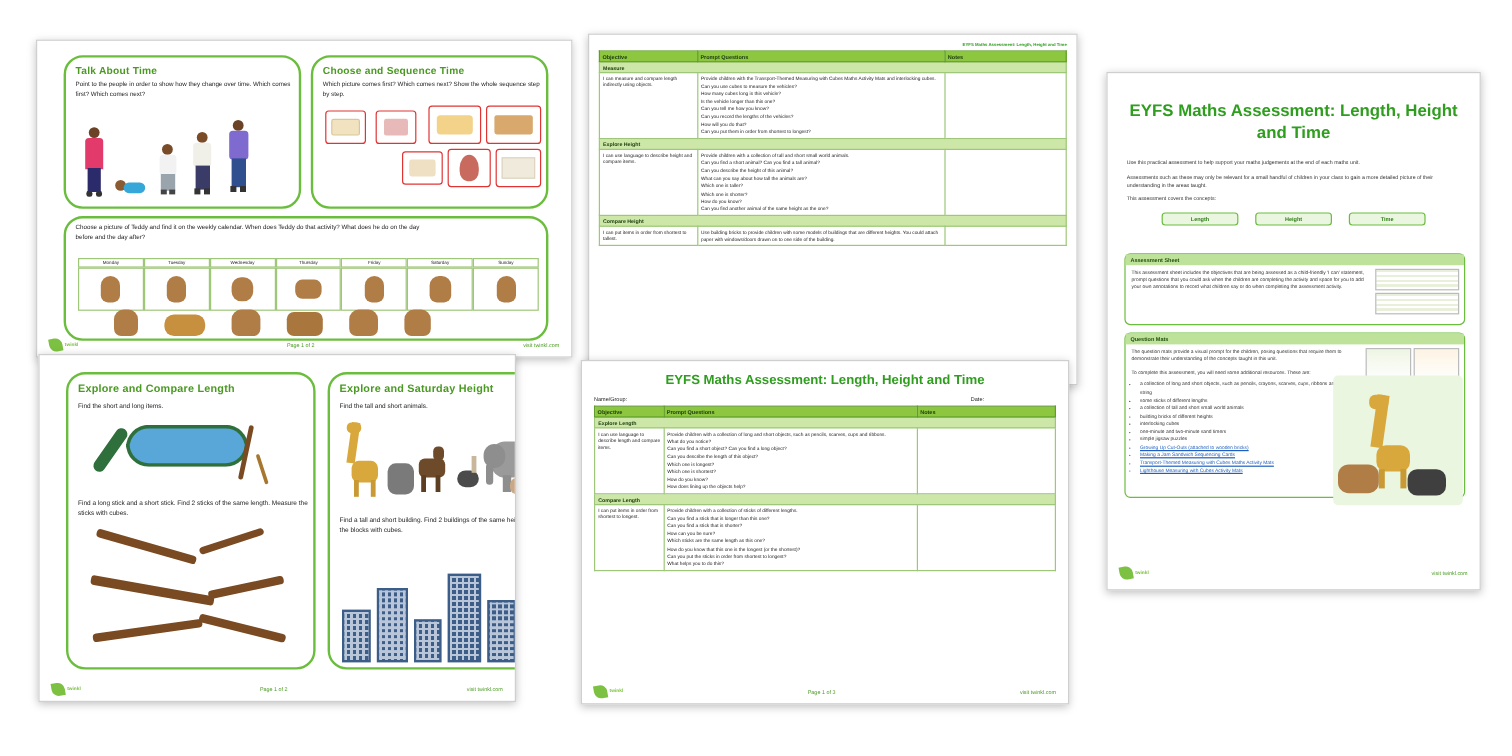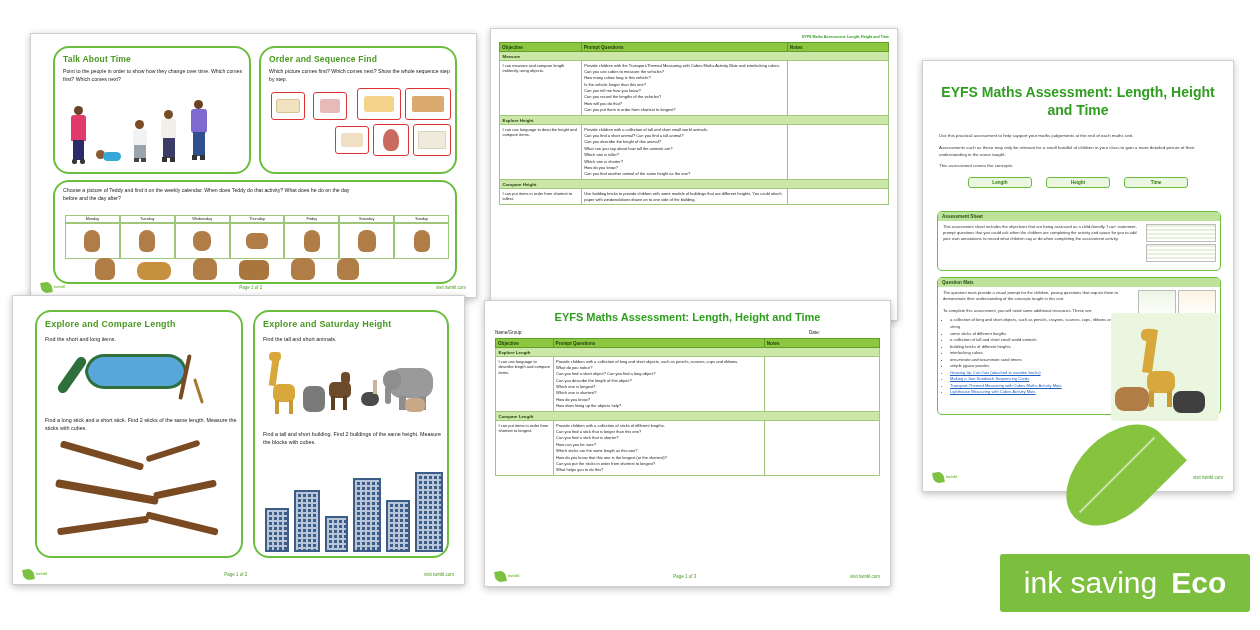--- a/index.html
+++ b/index.html
@@ -183,21 +183,21 @@
             <div style="position:absolute;left:7px;top:0;width:9px;height:9px;border-radius:50%;background:#6b4226;"></div>
             <div style="position:absolute;left:4px;top:9px;width:16px;height:24px;background:#7f6ad0;border-radius:3px;"></div>
             <div style="position:absolute;left:6px;top:32px;width:12px;height:24px;background:#2f4f8f;"></div>
             <div style="position:absolute;left:5px;top:55px;width:5px;height:5px;background:#333;"></div>
             <div style="position:absolute;left:13px;top:55px;width:5px;height:5px;background:#333;"></div>
           </div>
         </div>
       </div>
 
       <div class="panel" style="left:228px;top:12px;width:198px;height:128px;">
-        <div class="panel-title" style="position:absolute;left:8px;top:6px;font-size:8.5px;">Order and Sequence Find</div>
+        <div class="panel-title" style="position:absolute;left:8px;top:6px;font-size:8.5px;">Choose and Sequence Time</div>
         <div class="panel-text" style="position:absolute;left:8px;top:20px;width:182px;font-size:5.2px;line-height:1.5;">Which picture comes first? Which comes next? Show the whole sequence step by step.</div>
 
         <div class="seqcard" style="position:absolute;left:10px;top:44px;width:32px;height:26px;">
           <div style="width:22px;height:12px;background:#f1e3c0;border:1px solid #d9c79a;border-radius:2px;"></div>
         </div>
         <div class="seqcard" style="position:absolute;left:52px;top:44px;width:32px;height:26px;">
           <div style="width:20px;height:14px;background:#e8b9b9;border-radius:2px;"></div>
         </div>
         <div class="seqcard" style="position:absolute;left:96px;top:40px;width:42px;height:30px;">
           <div style="width:30px;height:16px;background:#f3d28a;border-radius:3px;"></div>
@@ -265,21 +265,21 @@
         <div class="logo">
           <div class="leaf"></div>
           <div class="ltext">twinkl</div>
         </div>
         <div>Page 1 of 2</div>
         <div>visit twinkl.com</div>
       </div>
     </div>
   </div>
 
-  <div class="sheet" style="left:12px;top:295px;width:453px;height:290px;">
+  <div class="sheet" style="left:32px;top:295px;width:398px;height:290px;">
     <div class="sheet-inner">
 
       <div class="panel" style="left:22px;top:14px;width:208px;height:248px;">
         <div class="panel-title" style="position:absolute;left:8px;top:7px;font-size:9px;">Explore and Compare Length</div>
         <div class="panel-text" style="position:absolute;left:8px;top:24px;width:190px;font-size:5.4px;">Find the short and long items.</div>
 
         <div style="position:absolute;left:14px;top:36px;width:180px;height:62px;">
           <div style="position:absolute;left:0;top:22px;width:42px;height:10px;background:#2f6f3c;border-radius:6px;transform:rotate(-55deg);"></div>
           <div style="position:absolute;left:34px;top:6px;width:96px;height:16px;border:3px solid #2f6f3c;border-bottom:none;border-radius:48px 48px 0 0;background:#59a7d8;"></div>
           <div style="position:absolute;left:34px;top:22px;width:96px;height:16px;border:3px solid #2f6f3c;border-top:none;border-radius:0 0 48px 48px;background:#59a7d8;"></div>
@@ -569,21 +569,14 @@
       <div class="foot" style="bottom:8px;">
         <div class="logo">
           <div class="leaf"></div>
           <div class="ltext">twinkl</div>
         </div>
         <div>visit twinkl.com</div>
       </div>
     </div>
   </div>
 
-  <div class="eco-wrap">
-    <div class="eco-leaf"></div>
-    <div class="eco-bar">
-      <div class="t1">ink saving</div>
-      <div class="t2">Eco</div>
-    </div>
-  </div>
 
 </div>
 
 </body></html>

